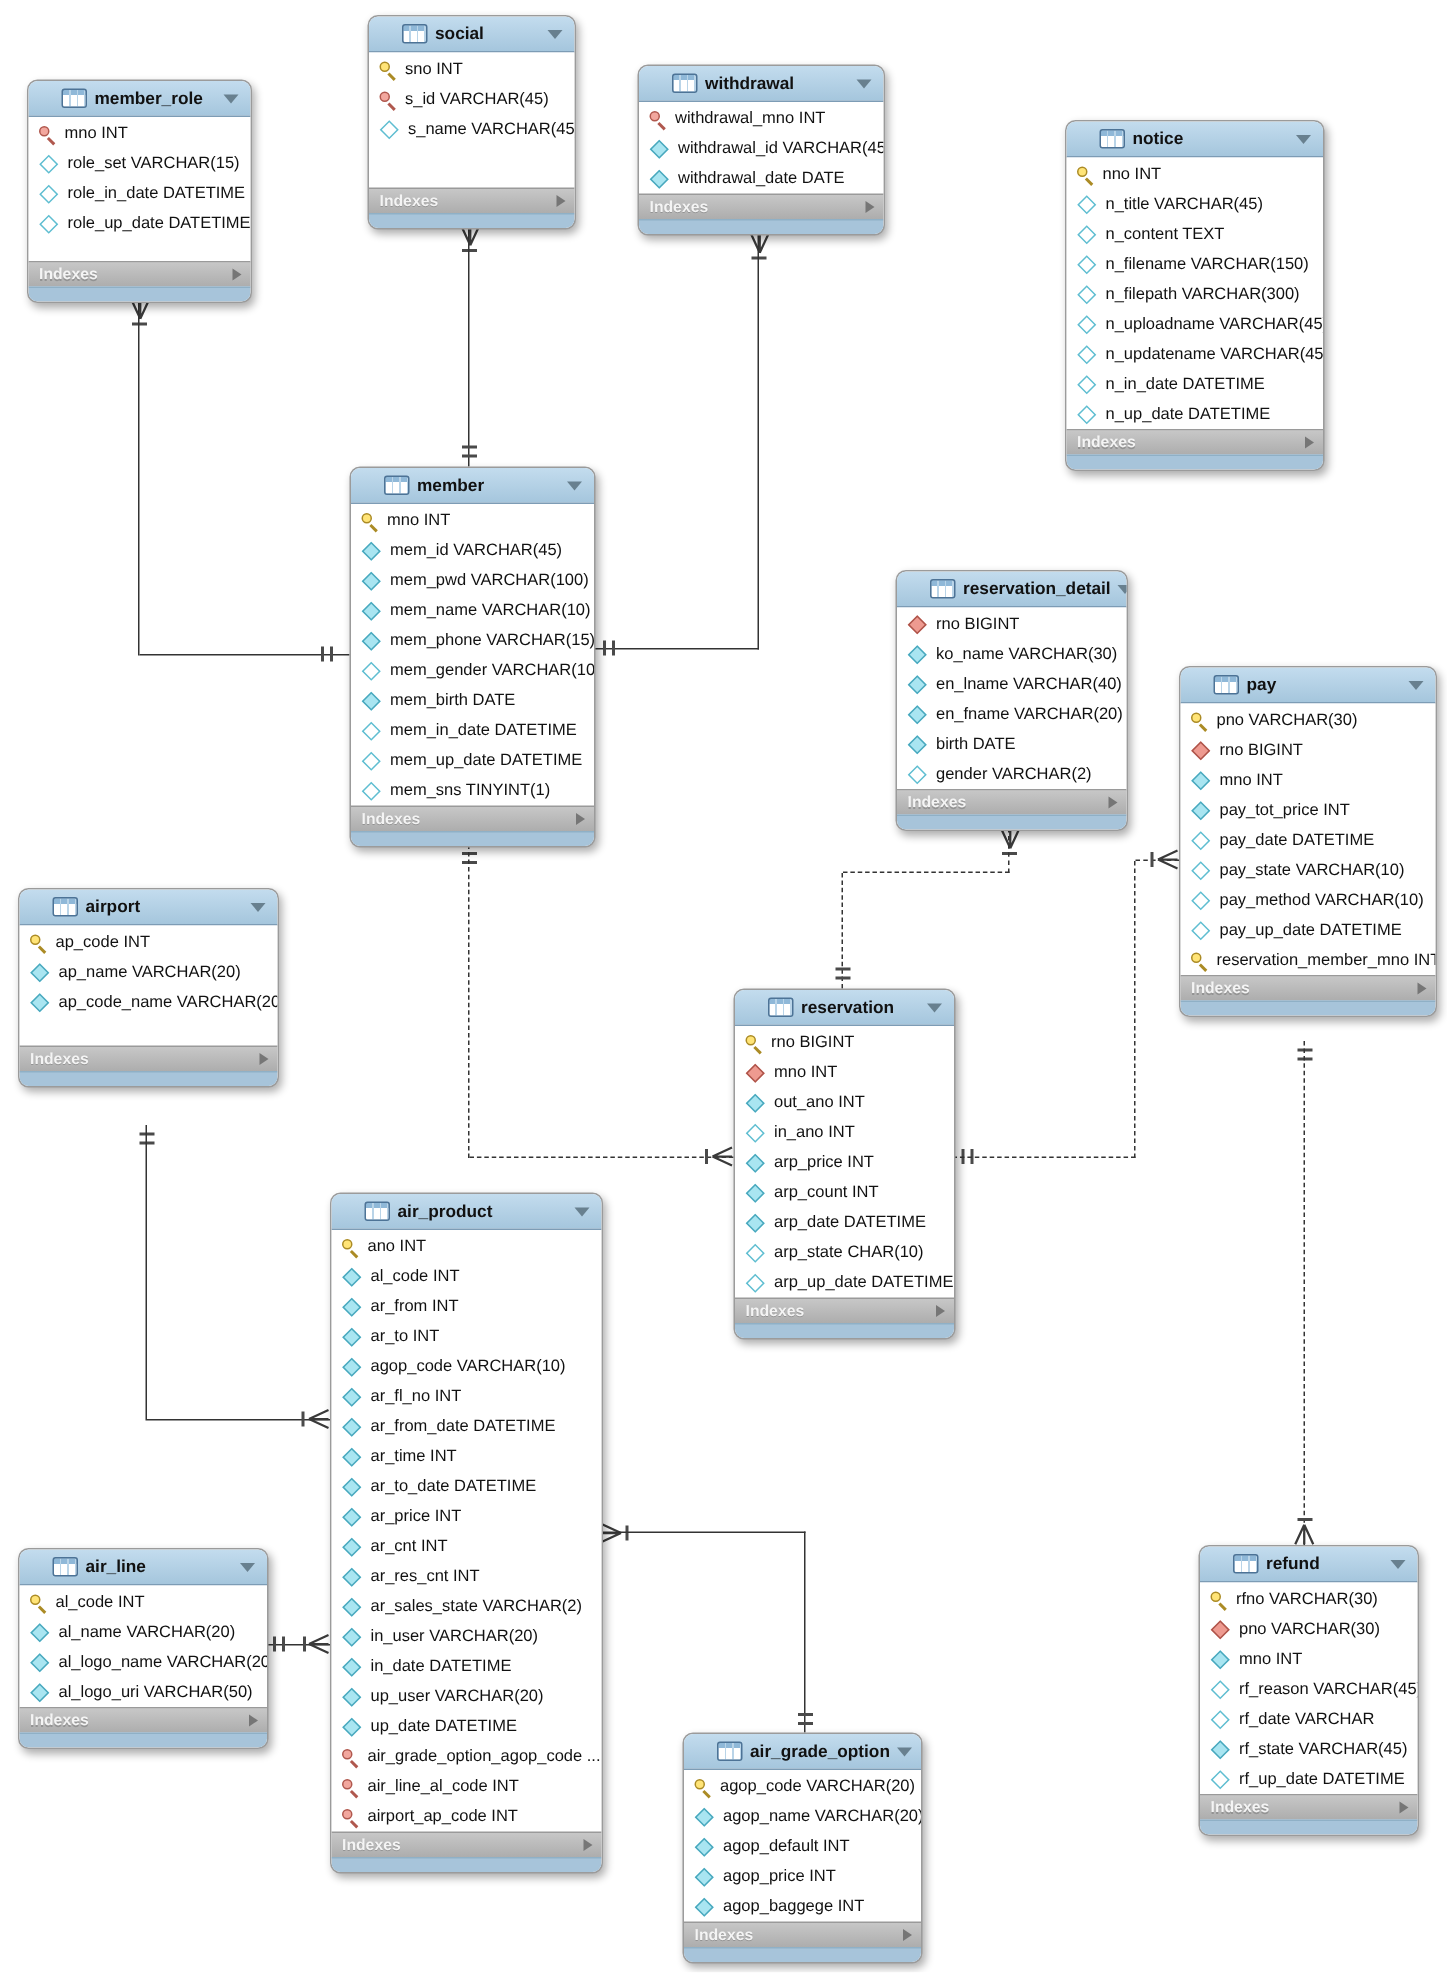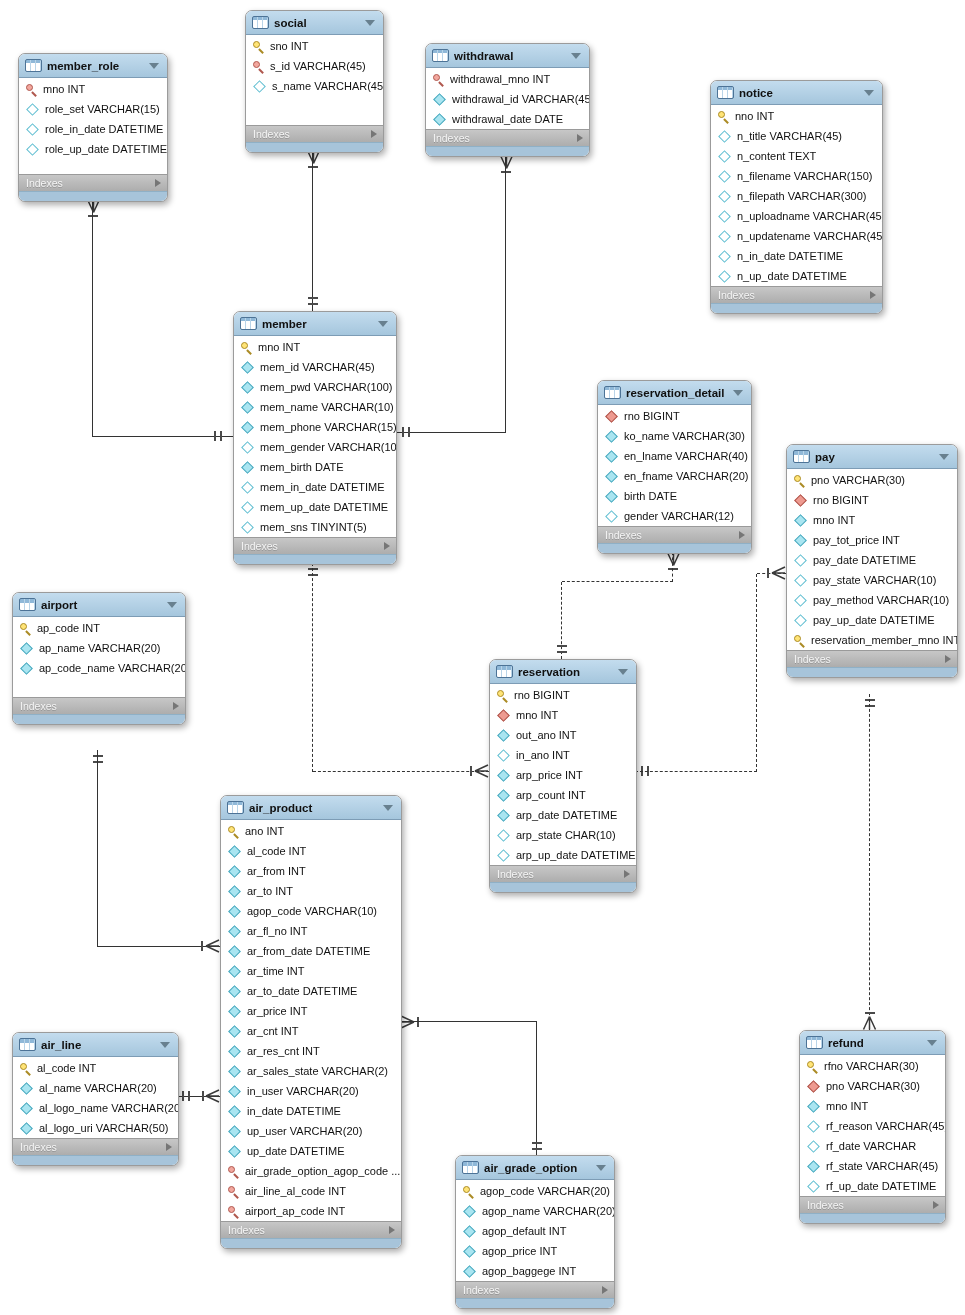--- a/index.html
+++ b/index.html
@@ -2,21 +2,21 @@
 <html><head>
 <meta charset="utf-8">
 <style>
   html,body{margin:0;padding:0;background:#fff;}
   .canvas{position:relative;width:965px;height:1315px;background:#ffffff;overflow:hidden;
           font-family:"Liberation Sans","DejaVu Sans",sans-serif;}
 
   
   .table{position:absolute;background:#fff;border:1px solid #9b9b9b;border-radius:7px;
          box-shadow:2px 3px 6px rgba(0,0,0,.32);overflow:hidden;}
-  .thead{height:23px;display:flex;align-items:center;gap:5px;padding:0 0 0 6px;
+  .thead{height:23px;display:flex;align-items:center;gap:5px;padding:0 0 0 22px;
          background:linear-gradient(180deg,#c3dcee 0%,#a5c6dd 100%);
          border-bottom:1px solid #7d9cb5;}
   .ttitle{font-size:11.5px;font-weight:bold;color:#111;white-space:nowrap;}
   .ticon{width:15px;height:11px;border:1px solid #4d7396;border-radius:2px;flex:0 0 auto;
          background:repeating-linear-gradient(90deg,transparent 0 4px,#b9d4e8 4px 5px),
                     linear-gradient(180deg,#8fb8d8 0 3.5px,#ffffff 3.5px);}
   .tarrow{width:0;height:0;border-left:5px solid transparent;border-right:5px solid transparent;
           border-top:6px solid #68808f;margin-left:auto;margin-right:8px;}
   .tbody{background:#fff;padding-top:1px;}
   .trow{display:flex;align-items:center;height:20px;padding-left:6px;gap:5px;
@@ -30,21 +30,21 @@
   .ic-key-y::before{border-color:#ab8b25;background:#ffe477;}
   .ic-key-y::after{background:#ab8b25;}
   .ic-key-r::before{border-color:#b0584e;background:#f2a79e;}
   .ic-key-r::after{background:#b0584e;}
   .ic-dia{width:7px;height:7px;flex:0 0 7px;margin:0 3px;transform:rotate(45deg);}
   .ic-dia-f{background:#a9e5f1;border:1px solid #49a8bd;}
   .ic-dia-o{background:#fff;border:1px solid #5fbed1;}
   .ic-dia-r{background:#ee9a90;border:1px solid #ad544a;}
   .tfoot{height:16px;display:flex;align-items:center;border-top:1px solid #9a9a9a;
          background:linear-gradient(180deg,#c7c7c7,#adadad);padding:0 6px 0 7px;}
-  .flabel{font-size:10.5px;font-weight:normal;color:#f4f4f4;text-shadow:0 1px 0 rgba(0,0,0,.18);}
+  .flabel{font-size:10.5px;font-weight:bold;color:#f4f4f4;text-shadow:0 1px 0 rgba(0,0,0,.18);}
   .farrow{width:0;height:0;margin-left:auto;border-top:4.5px solid transparent;
           border-bottom:4.5px solid transparent;border-left:6.5px solid #767676;}
   .tstrip{height:9px;background:#a7c4da;border-top:1px solid #8fb0c6;}
 
   
   .seg{position:absolute;}
   .seg.h.solid{border-top:1.5px solid #333;}
   .seg.v.solid{border-left:1.5px solid #333;}
   .seg.h.dash{border-top:1.5px dashed #333;}
   .seg.v.dash{border-left:1.5px dashed #333;}
@@ -343,21 +343,21 @@
         <div class="trow">
           <span class="ic-dia ic-dia-o"></span>
           <span class="ctext">mem_in_date DATETIME</span>
         </div>
         <div class="trow">
           <span class="ic-dia ic-dia-o"></span>
           <span class="ctext">mem_up_date DATETIME</span>
         </div>
         <div class="trow">
           <span class="ic-dia ic-dia-o"></span>
-          <span class="ctext">mem_sns TINYINT(5)</span>
+          <span class="ctext">mem_sns TINYINT(1)</span>
         </div>
       </div>
     <div class="tfoot">
       <span class="flabel">Indexes</span>
       <span class="farrow"></span>
     </div>
     <div class="tstrip"></div>
   </div>
 
   <div class="table" style="left:597px;top:380px;width:153px">
@@ -382,21 +382,21 @@
         <div class="trow">
           <span class="ic-dia ic-dia-f"></span>
           <span class="ctext">en_fname VARCHAR(20)</span>
         </div>
         <div class="trow">
           <span class="ic-dia ic-dia-f"></span>
           <span class="ctext">birth DATE</span>
         </div>
         <div class="trow">
           <span class="ic-dia ic-dia-o"></span>
-          <span class="ctext">gender VARCHAR(12)</span>
+          <span class="ctext">gender VARCHAR(2)</span>
         </div>
       </div>
     <div class="tfoot">
       <span class="flabel">Indexes</span>
       <span class="farrow"></span>
     </div>
     <div class="tstrip"></div>
   </div>
 
   <div class="table" style="left:786px;top:444px;width:170px">

